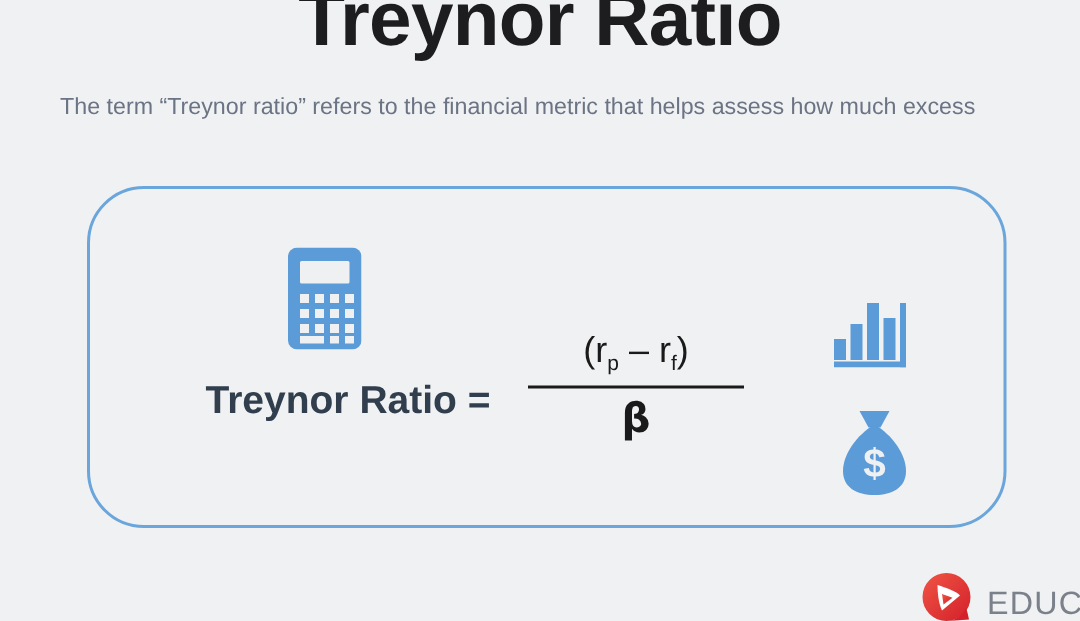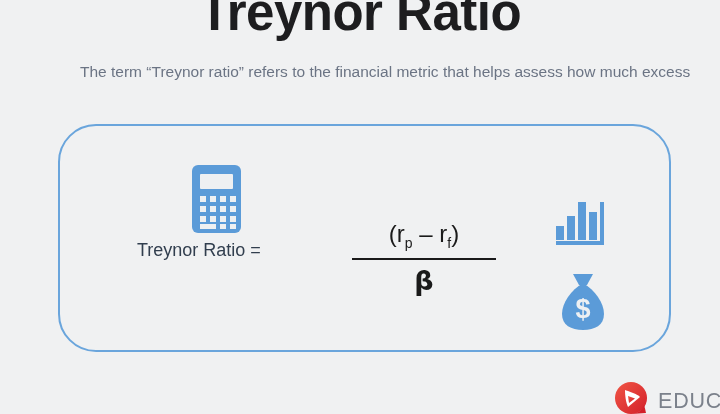--- a/index.html
+++ b/index.html
@@ -28,42 +28,42 @@
   
   .desc {
     position: absolute;
     top: 61px;
     left: 40px;
     width: 660px;
     font-size: 15.5px;
     line-height: 22px;
     color: var(--desc_color, #6b7484);
   }
-  .desc-line { white-space: pre; margin-left: 40px; }
+  .desc-line { white-space: pre; }
 
   
   .card {
     position: absolute;
     left: 58px;
     top: 124px;
     width: 613px;
     height: 228px;
     border: 2px solid var(--card_border, #6aa5dc);
     border-radius: 38px;
     background: transparent;
   }
 
   .calc-icon { position: absolute; left: 192px; top: 165px; }
 
   .card-label {
     position: absolute;
     left: 137px;
-    top: 240px;
-    font-size: 18px;
-    font-weight: normal;
+    top: 251px;
+    font-size: 26px;
+    font-weight: bold;
     color: var(--label_color, #313e4e);
     white-space: nowrap;
   }
 
   
   .fraction {
     position: absolute;
     left: 352px;
     top: 220px;
     width: 144px;

